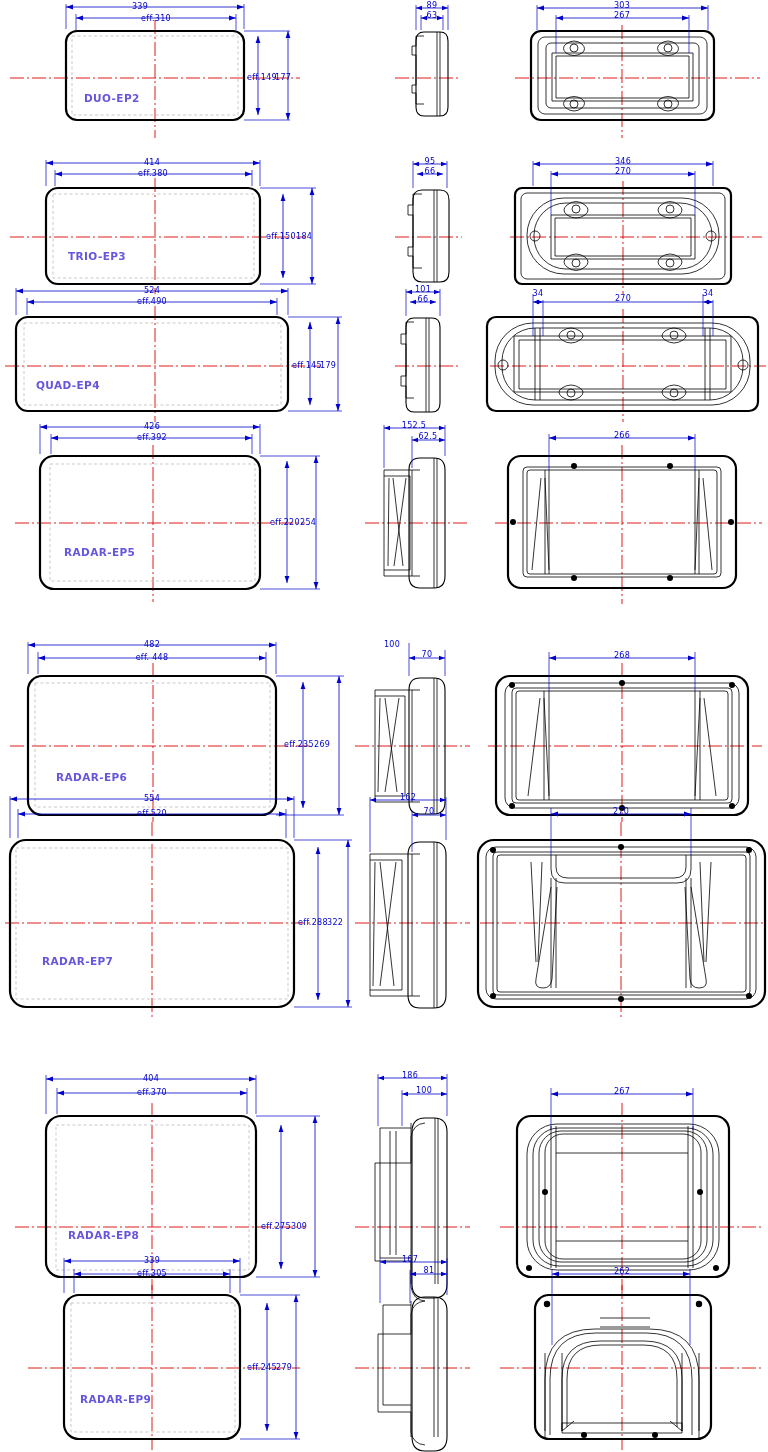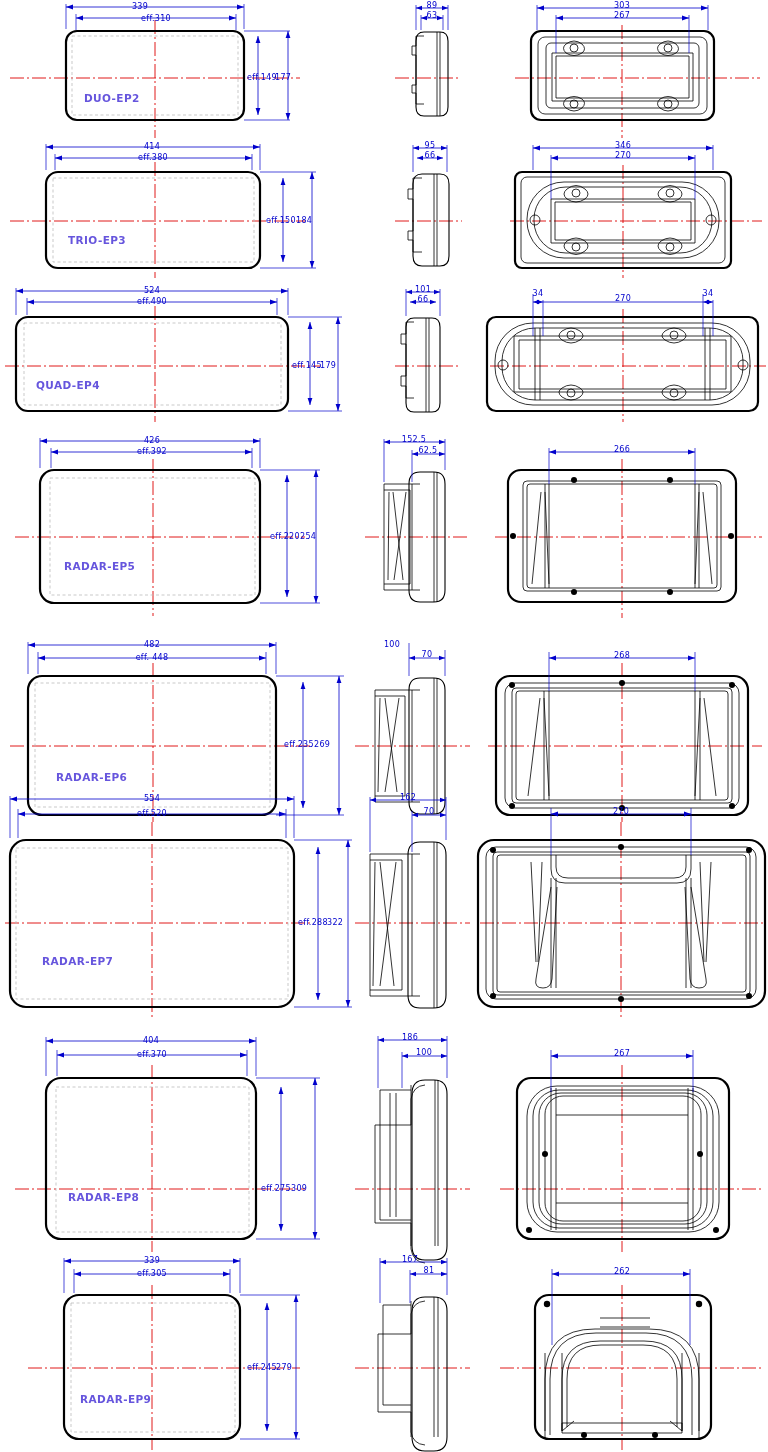--- a/index.html
+++ b/index.html
@@ -105,21 +105,21 @@
       <line class="ext" x1="556" y1="53" x2="556" y2="15"></line>
           <line class="ext" x1="689" y1="53" x2="689" y2="15"></line>
       <line class="dimline" x1="556" y1="18" x2="689" y2="18"></line>
       <polygon class="arr" points="556,18 563,15.6 563,20.4"></polygon>
           <polygon class="arr" points="689,18 682,15.6 682,20.4"></polygon>
       <text class="dimtxt" x="622" y="17.5" text-anchor="middle">267</text>
     </g>
   </svg>
 </div>
 
-<div class="row" style="top:140px;height:140px">
+<div class="row" style="top:156px;height:140px">
   <svg width="768" height="140" viewBox="0 0 768 140">
     <g>
       <line class="ctr" x1="10" y1="81" x2="305" y2="81"></line>
       <line class="ctr" x1="155" y1="22" x2="155" y2="138"></line>
       <rect class="outline" x="46" y="32" width="214" height="96" rx="12"></rect>
       <rect class="hid" x="53" y="38" width="201" height="84"></rect>
       <line class="ext" x1="46" y1="30" x2="46" y2="4"></line>
           <line class="ext" x1="260" y1="30" x2="260" y2="4"></line>
       <line class="dimline" x1="46" y1="7" x2="260" y2="7"></line>
       <polygon class="arr" points="46,7 53,4.6 53,9.4"></polygon>
@@ -276,21 +276,21 @@
       <line class="dimline" x1="703" y1="18" x2="713" y2="18"></line>
       <polygon class="arr" points="703,18 709,15.8 709,20.2"></polygon>
           <polygon class="arr" points="713,18 707,15.8 707,20.2"></polygon>
       <text class="dimtxt" x="708" y="12" text-anchor="middle">34</text>
       <line class="dimline" x1="543" y1="18" x2="703" y2="18"></line>
       <text class="dimtxt" x="623" y="16.5" text-anchor="middle">270</text>
     </g>
   </svg>
 </div>
 
-<div class="row" style="top:434px;height:190px">
+<div class="row" style="top:420px;height:190px">
   <svg width="768" height="190" viewBox="0 0 768 190">
     <g>
       <line class="ctr" x1="15" y1="103" x2="305" y2="103"></line>
       <line class="ctr" x1="153" y1="25" x2="153" y2="182"></line>
       <rect class="outline" x="40" y="36" width="220" height="133" rx="14"></rect>
       <rect class="hid" x="50" y="44" width="205" height="117"></rect>
       <line class="ext" x1="40" y1="34" x2="40" y2="4"></line>
           <line class="ext" x1="260" y1="34" x2="260" y2="4"></line>
       <line class="dimline" x1="40" y1="7" x2="260" y2="7"></line>
       <polygon class="arr" points="40,7 47,4.6 47,9.4"></polygon>
@@ -515,21 +515,21 @@
       <line class="ext" x1="551" y1="63" x2="551" y2="16"></line>
           <line class="ext" x1="691" y1="63" x2="691" y2="16"></line>
       <line class="dimline" x1="551" y1="22" x2="691" y2="22"></line>
       <polygon class="arr" points="551,22 558,19.6 558,24.4"></polygon>
           <polygon class="arr" points="691,22 684,19.6 684,24.4"></polygon>
       <text class="dimtxt" x="621" y="21.5" text-anchor="middle">270</text>
     </g>
   </svg>
 </div>
 
-<div class="row" style="top:1030px;height:225px">
+<div class="row" style="top:1068px;height:225px">
   <svg width="768" height="225" viewBox="0 0 768 225">
     <g>
       <line class="ctr" x1="15" y1="159" x2="305" y2="159"></line>
       <line class="ctr" x1="152" y1="35" x2="152" y2="222"></line>
       <rect class="outline" x="46" y="48" width="210" height="161" rx="15"></rect>
       <rect class="hid" x="56" y="57" width="193" height="145"></rect>
       <line class="ext" x1="46" y1="46" x2="46" y2="7"></line>
           <line class="ext" x1="256" y1="46" x2="256" y2="7"></line>
       <line class="dimline" x1="46" y1="11" x2="256" y2="11"></line>
       <polygon class="arr" points="46,11 53,8.6 53,13.4"></polygon>

